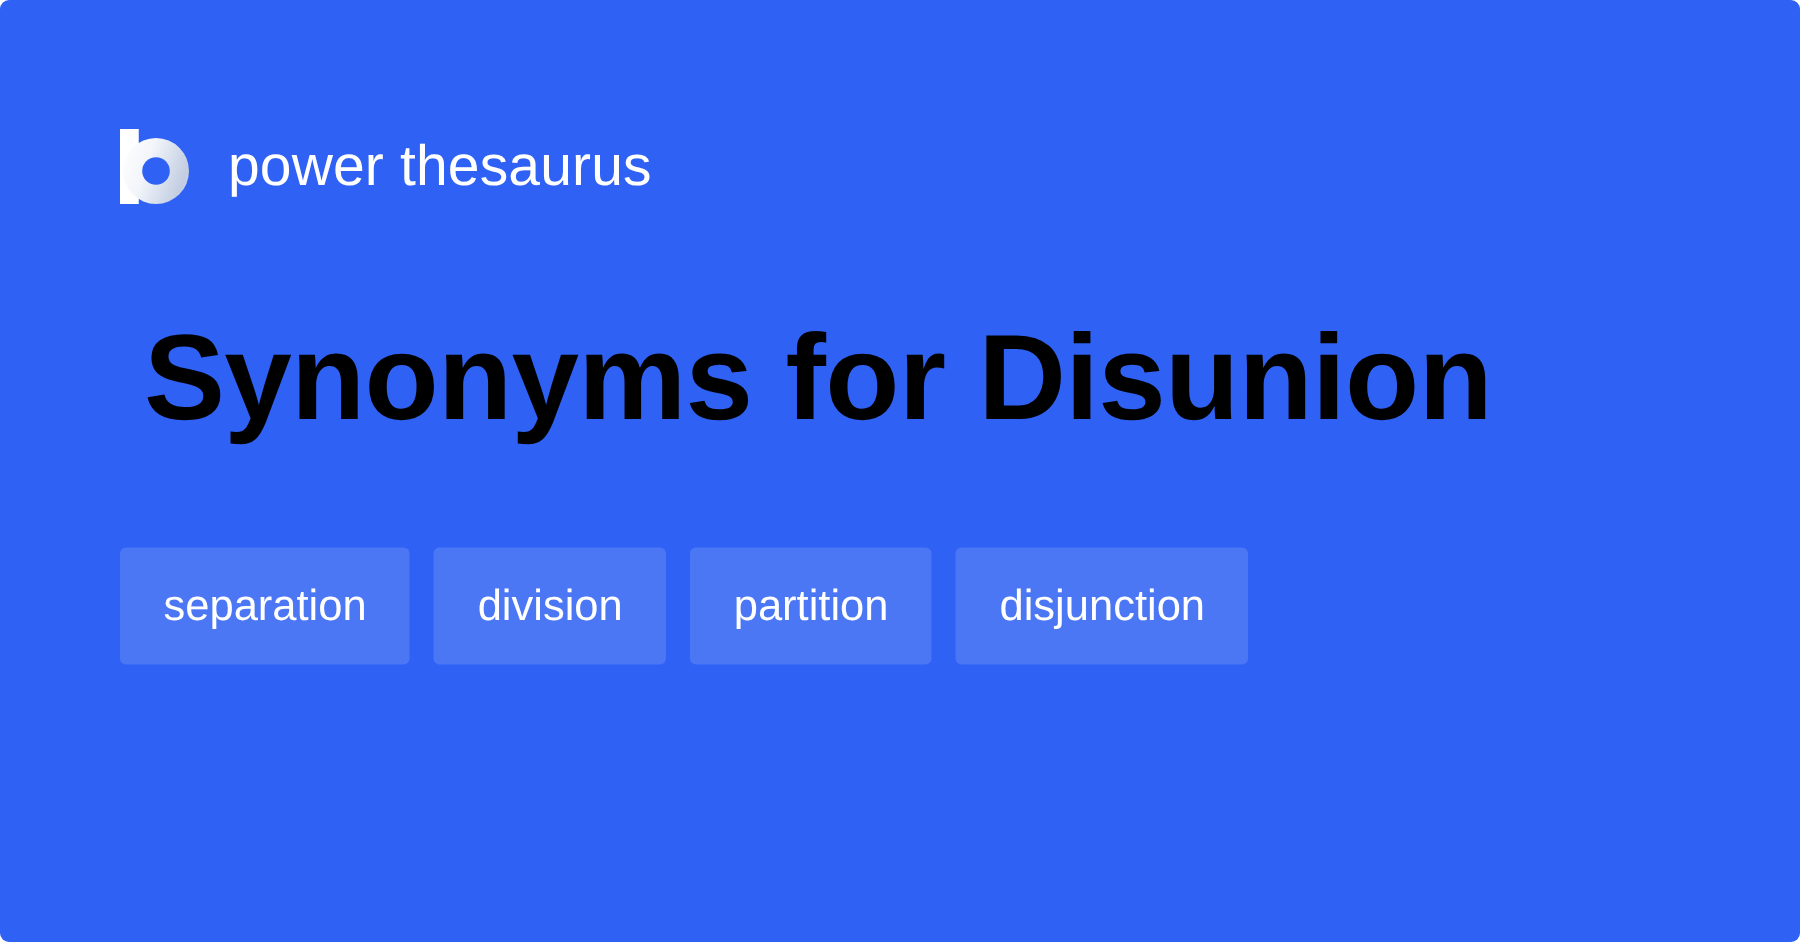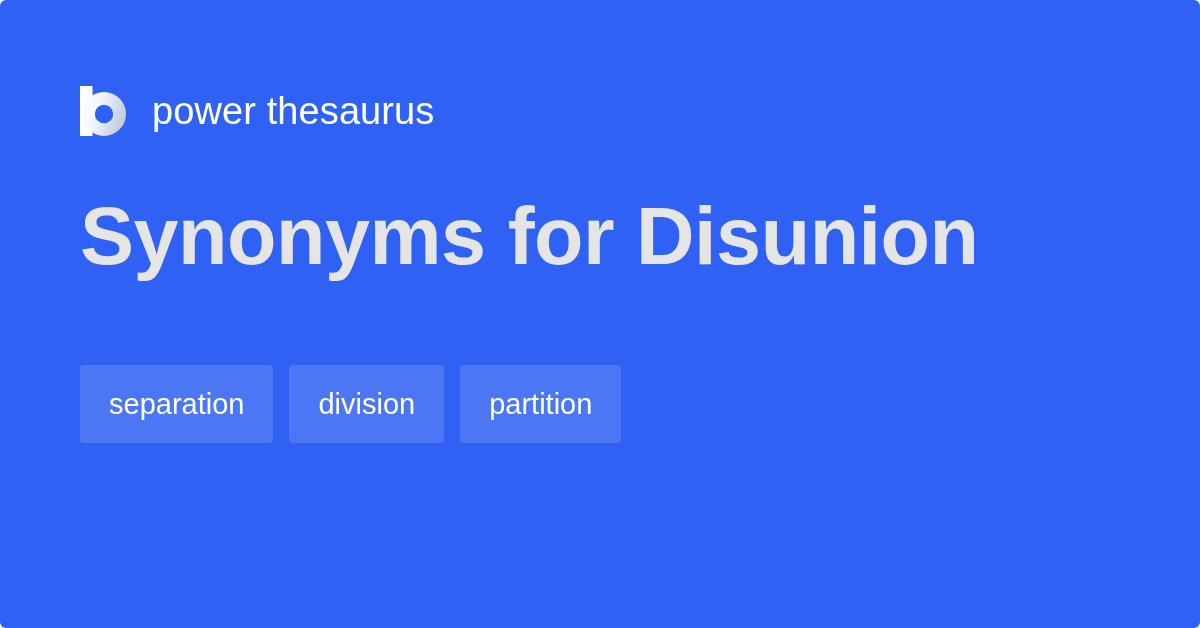--- a/index.html
+++ b/index.html
@@ -49,22 +49,22 @@
     letter-spacing: 0.1px;
     line-height: 1;
     white-space: nowrap;
   }
 
   
   .headline {
     position: absolute;
     left: 80px;
     top: 196px;
-    margin: 0;
-    color: #e5e5e5;
+    margin: 16px;
+    color: #000000;
     font-size: 81px;
     font-weight: bold;
     line-height: 1.0;
     letter-spacing: -0.5px;
     white-space: nowrap;
   }
 
   
   .chips {
     position: absolute;
@@ -113,15 +113,16 @@
     </svg>
     <span class="brand-name">power thesaurus</span>
   </div>
 
   <h1 class="headline">Synonyms for Disunion</h1>
 
   <div class="chips">
     <div class="chip">separation</div>
     <div class="chip">division</div>
     <div class="chip">partition</div>
+    <div class="chip">disjunction</div>
   </div>
 
 </div>
 
 </body></html>

